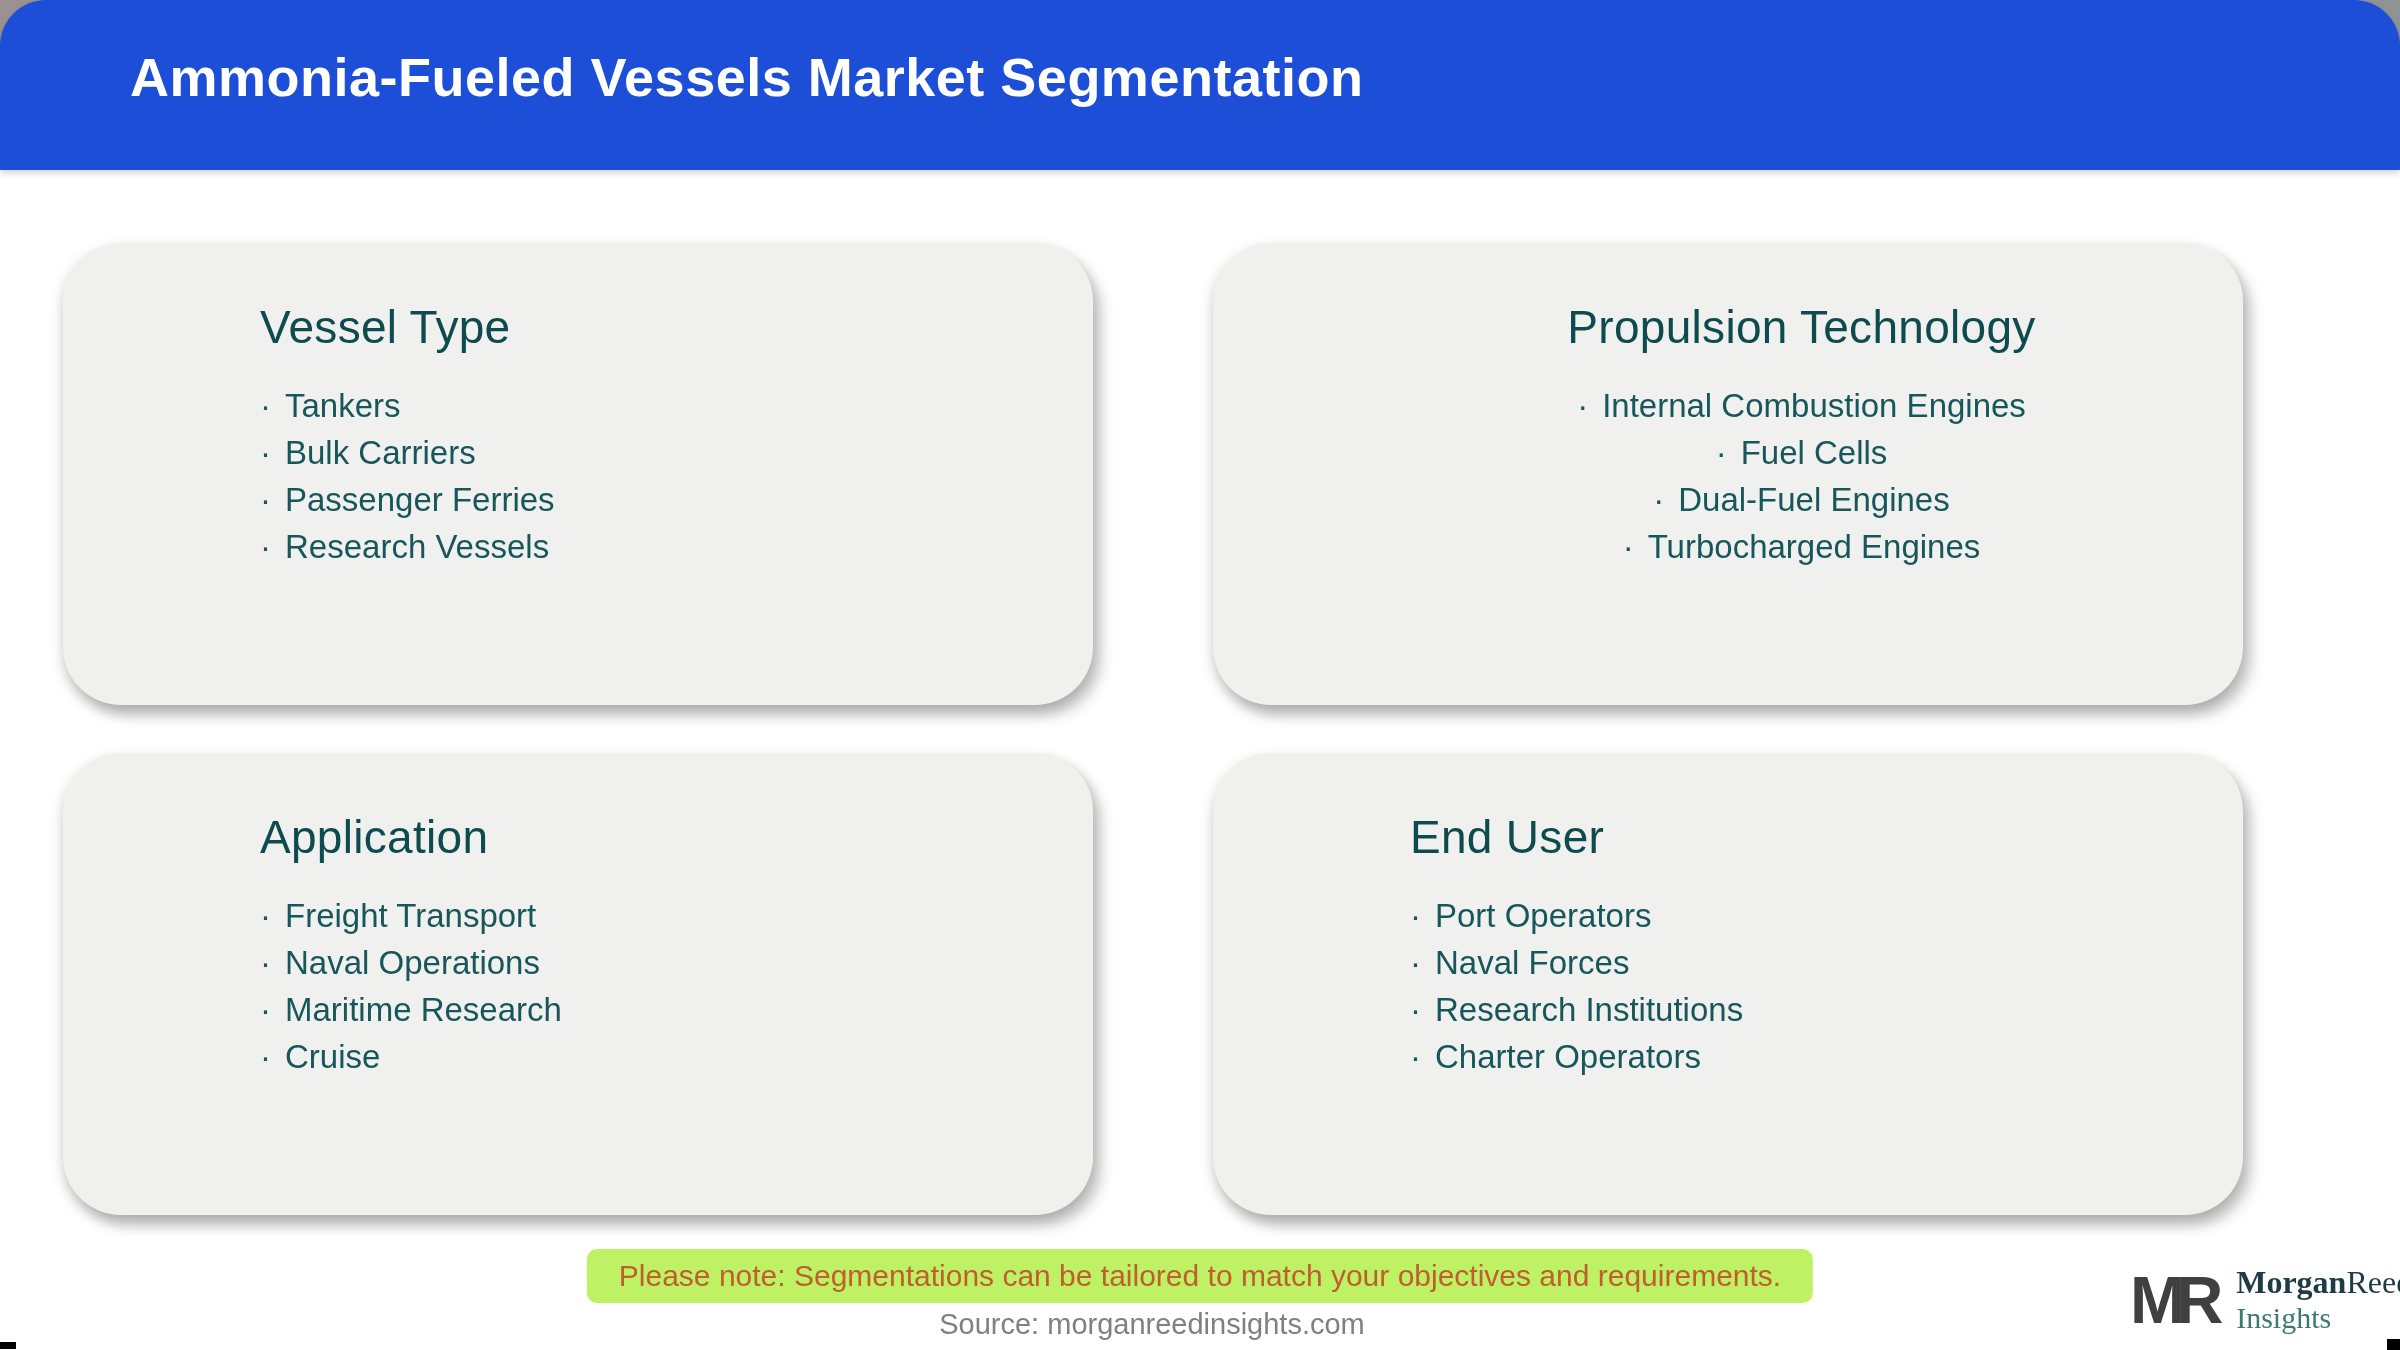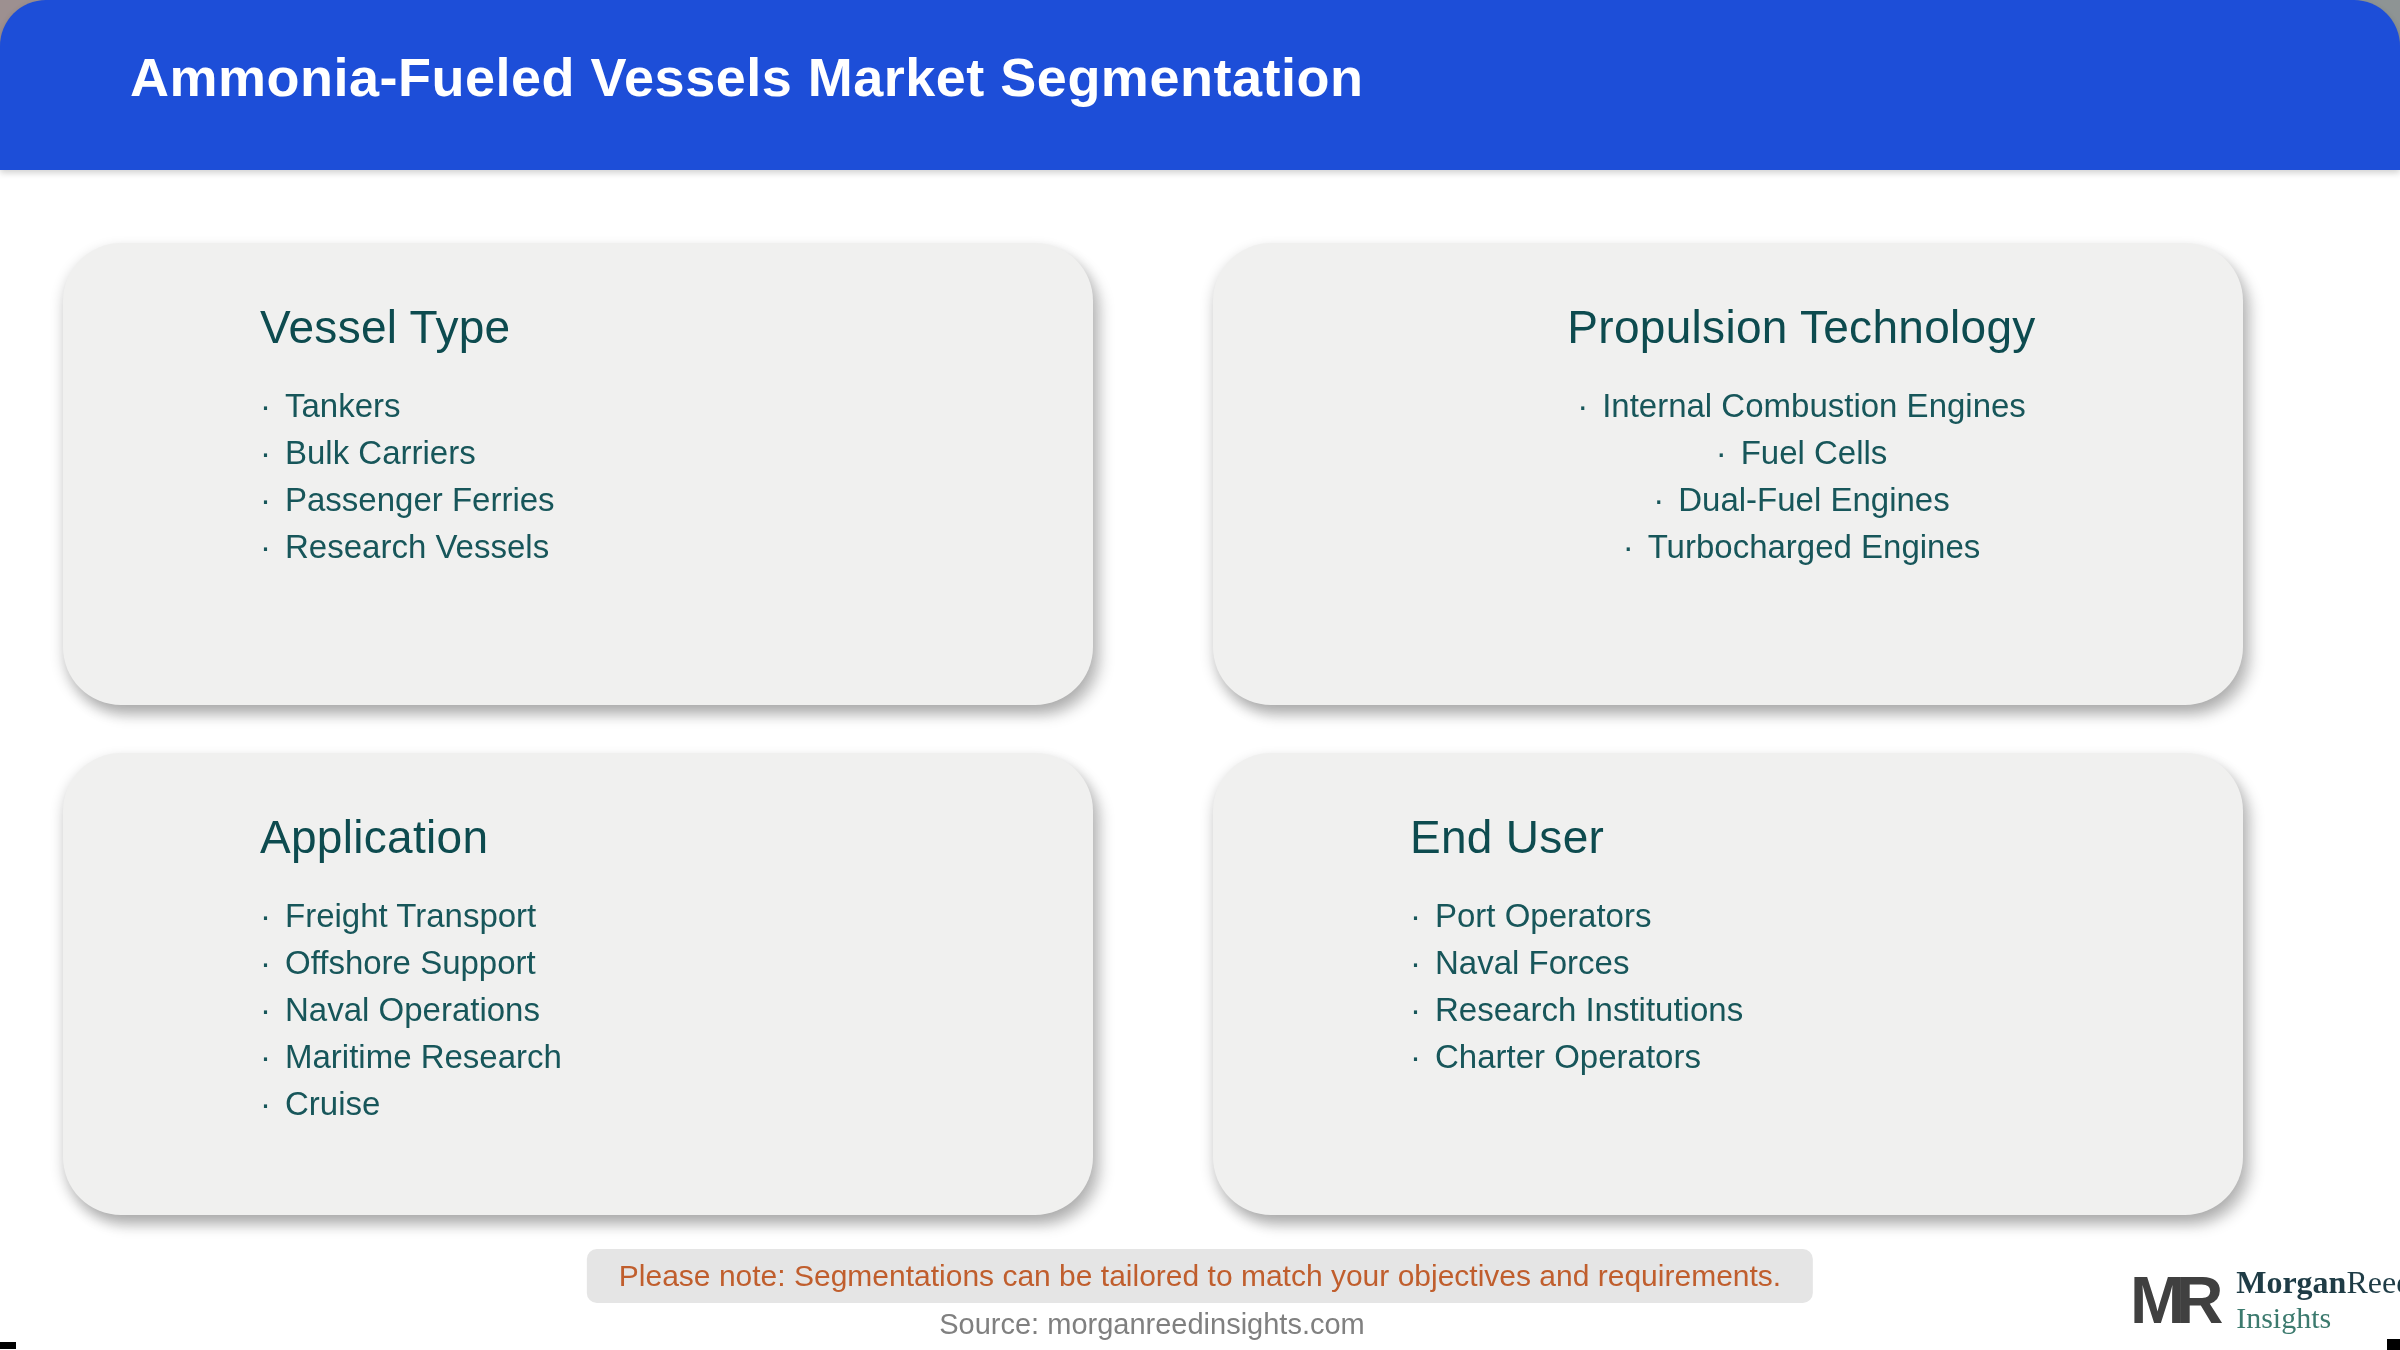--- a/index.html
+++ b/index.html
@@ -43,21 +43,21 @@
   }
   .card ul { list-style:none; margin:0; padding:0; }
   .card li {
     font-size:33px; line-height:47px; color:#17565A; white-space:nowrap;
   }
   .card li::before { content:"\00B7"; margin-right:14px; }
 
   
   .note {
     position:absolute; top:1249px; left:1200px; transform:translateX(-50%);
-    background:#e5e5e5; border-radius:10px; padding:10px 32px;
+    background:#bef264; border-radius:10px; padding:10px 32px;
     font-size:30px; color:#C05E2D; white-space:nowrap; z-index:2;
   }
   .source {
     position:absolute; top:1308px; left:1152px; transform:translateX(-50%);
     font-size:29px; color:#808080; white-space:nowrap; z-index:2;
   }
 
   
   .logo {
     position:absolute; left:2130px; top:1266px; display:flex;
@@ -109,21 +109,20 @@
       <li>Fuel Cells</li>
       <li>Dual-Fuel Engines</li>
       <li>Turbocharged Engines</li>
     </ul>
 </section>
 
 <section class="card pos-bl">
   <h2>Application</h2>
   <ul>
       <li>Freight Transport</li>
-      <li>Offshore Support</li>
       <li>Naval Operations</li>
       <li>Maritime Research</li>
       <li>Cruise</li>
     </ul>
 </section>
 
 <section class="card pos-br">
   <h2>End User</h2>
   <ul>
       <li>Port Operators</li>

